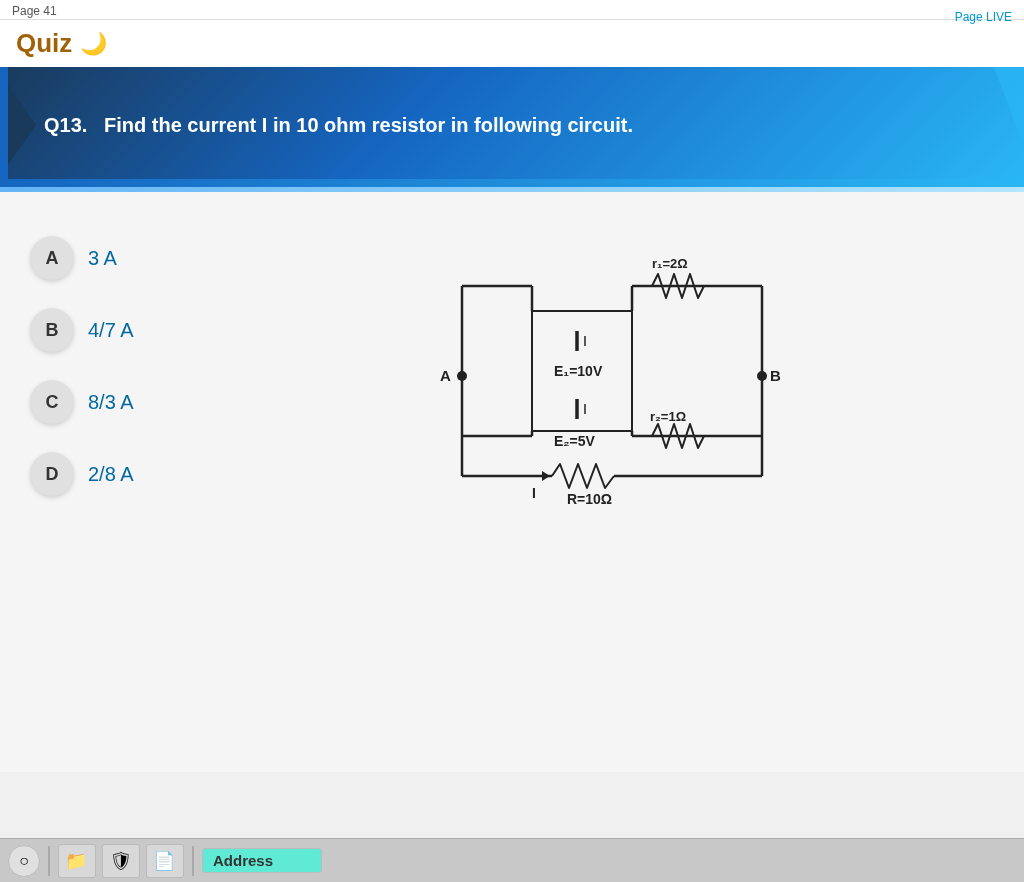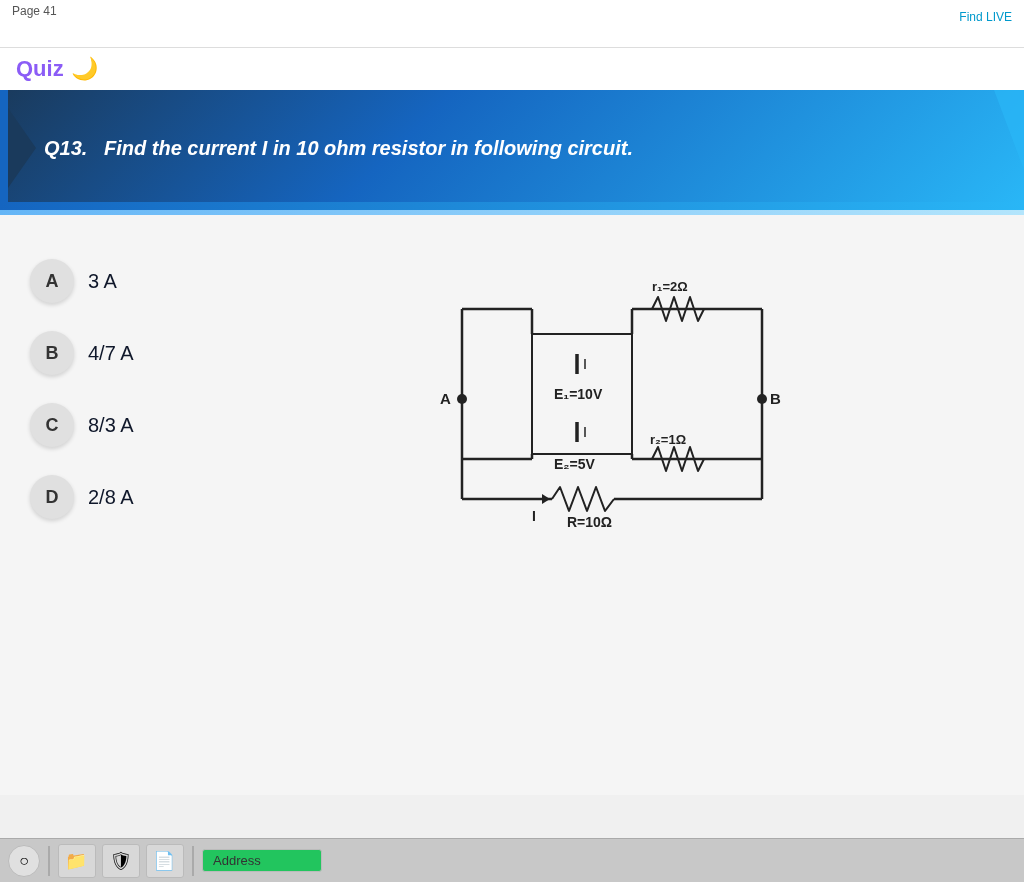--- a/index.html
+++ b/index.html
@@ -8,21 +8,21 @@
       height: 882px;
       background: #f0f0f0;
       font-family: Arial, sans-serif;
       overflow: hidden;
       position: relative;
     }
 
     
     #top-bar {
       width: 100%;
-      height: 48px;
+      height: 20px;
       background: #ffffff;
       display: flex;
       align-items: center;
       padding: 0 12px;
       border-bottom: 1px solid #ddd;
       position: relative;
     }
     #page-label {
       font-size: 12px;
       color: #555;
@@ -39,38 +39,37 @@
     }
 
     
     #quiz-header {
       display: flex;
       align-items: center;
       padding: 8px 16px;
       background: #fff;
     }
     #quiz-title {
-      font-size: 22px;
+      font-size: 26px;
       font-weight: bold;
-      color: #8b5cf6;
+      color: #a16207;
       margin-right: 8px;
     }
     #quiz-icon {
       font-size: 22px;
     }
 
     
     #question-banner {
       background: linear-gradient(135deg, #1a3a5c 0%, #1565c0 40%, #29b6f6 100%);
       padding: 18px 24px 14px 0;
       position: relative;
       min-height: 80px;
       display: flex;
       align-items: center;
-      font-style: italic;
     }
     #question-banner::before {
       content: '';
       position: absolute;
       left: 0;
       top: 0;
       width: 8px;
       height: 100%;
       background: #1565c0;
     }
@@ -145,21 +144,21 @@
       align-items: center;
       justify-content: center;
       font-size: 18px;
       font-weight: bold;
       color: #333;
       flex-shrink: 0;
       box-shadow: 0 2px 4px rgba(0,0,0,0.15);
     }
     .option-text {
       font-size: 20px;
-      color: #0f172a;
+      color: #0369a1;
       font-weight: 500;
     }
 
     
     #circuit-area {
       flex: 1;
       display: flex;
       justify-content: center;
       align-items: center;
       padding-top: 10px;
@@ -202,41 +201,42 @@
       height: 32px;
       border-radius: 50%;
       background: #e0e0e0;
       border: 1px solid #bbb;
       display: flex;
       align-items: center;
       justify-content: center;
       font-size: 16px;
     }
     #address-bar {
-      background: #22c55e;
+      background: #5eead4;
       border: 1px solid #bbb;
       border-radius: 3px;
       padding: 3px 10px;
-      font-size: 13px;
+      font-size: 15px;
       color: #333;
       width: 120px;
+      font-weight: bold;
     }
     .taskbar-sep {
       width: 2px;
       height: 30px;
       background: #aaa;
       margin: 0 2px;
     }
   </style>
 </head>
 <body>
 
 <div id="top-bar">
   <span id="page-label">Page 41</span>
-  <span id="learn-live">Find LIVE</span>
+  <span id="learn-live">Page LIVE</span>
 </div>
 
 <div id="quiz-header">
   <span id="quiz-title">Quiz</span>
   <span id="quiz-icon">🌙</span>
 </div>
 
 <div id="question-banner">
   <div id="triangle-left"></div>
   <div id="question-text">

